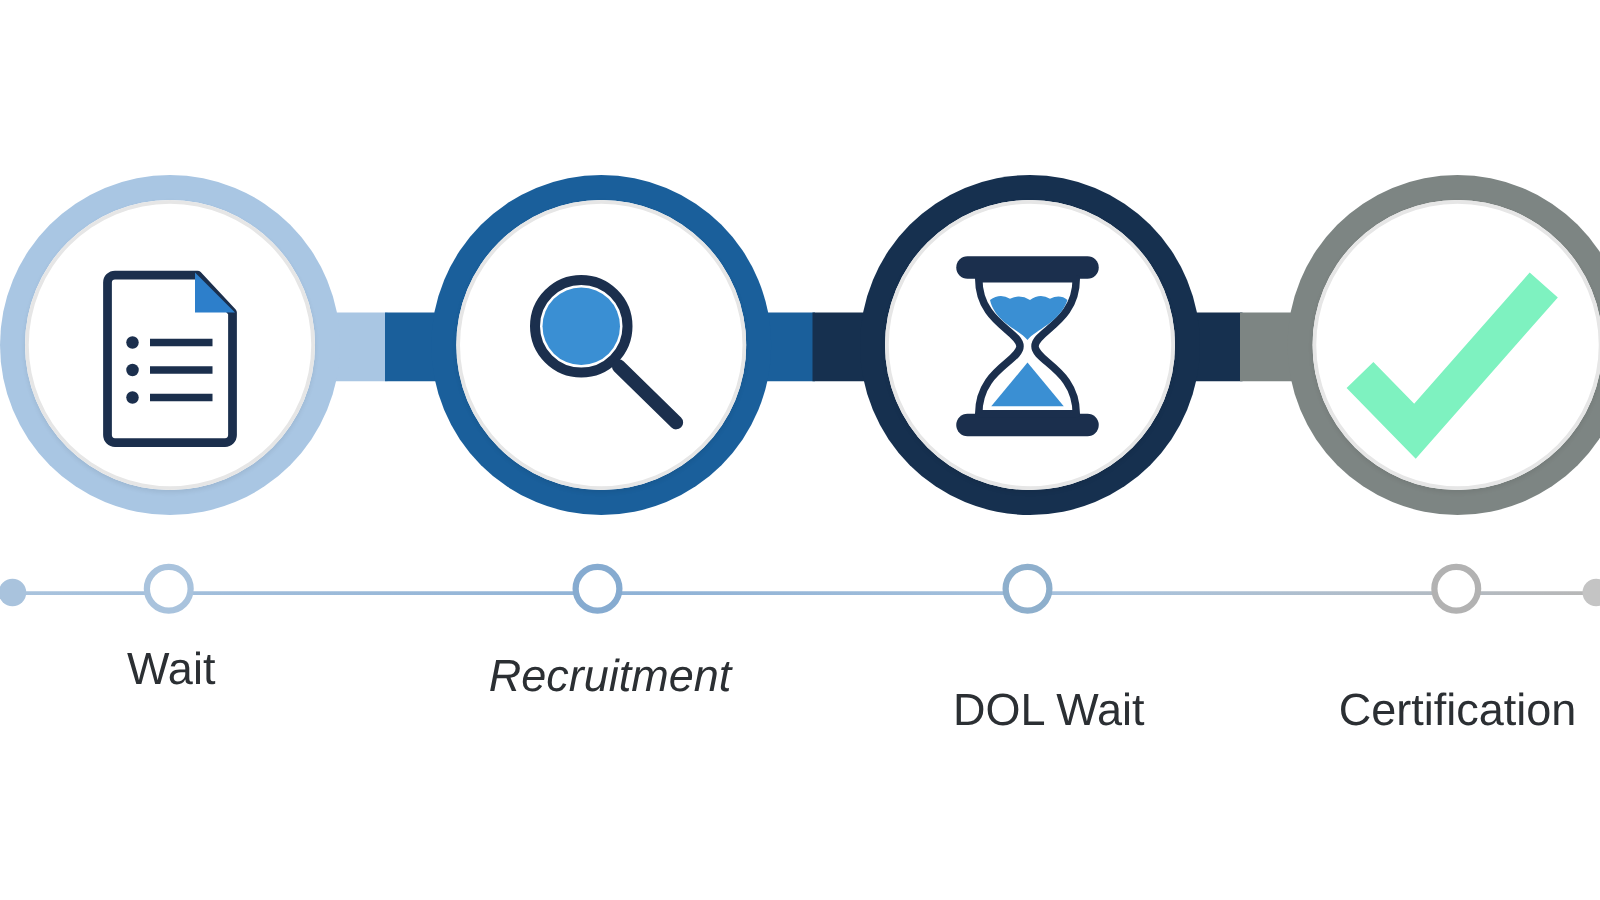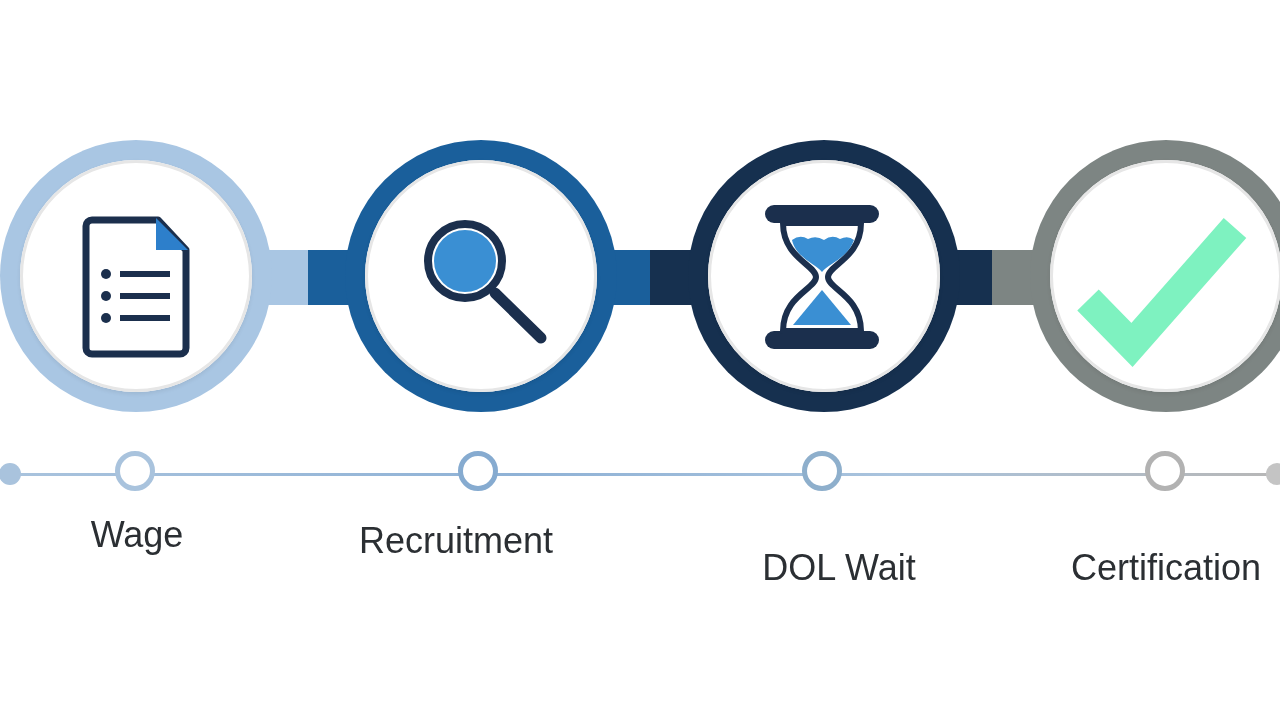--- a/index.html
+++ b/index.html
@@ -68,17 +68,17 @@
 <div class="track"></div>
 <div class="end-dot" style="left:-1px;background:#a9c3dd;"></div>
 <div class="end-dot" style="left:1266px;background:#c4c4c4;"></div>
 
 <div class="ring" style="left:115px;border-color:#a9c3dd;"></div>
 <div class="ring" style="left:458px;border-color:#86abd0;"></div>
 <div class="ring" style="left:802px;border-color:#8eafcc;"></div>
 <div class="ring" style="left:1145px;border-color:#b2b2b2;"></div>
 
 <div class="label" style="left:30px;top:517px;width:214px;line-height:36px;">
-  <div>Wage</div>
+  <div>Wait</div>
 </div>
-<div class="label" style="left:336px;top:522px;width:240px;">Recruitment</div>
+<div class="label" style="left:368px;top:522px;width:240px;font-style:italic;">Recruitment</div>
 <div class="label" style="left:729px;top:549px;width:220px;">DOL Wait</div>
 <div class="label" style="left:1050px;top:549px;width:232px;">Certification</div>
 
 </body></html>

